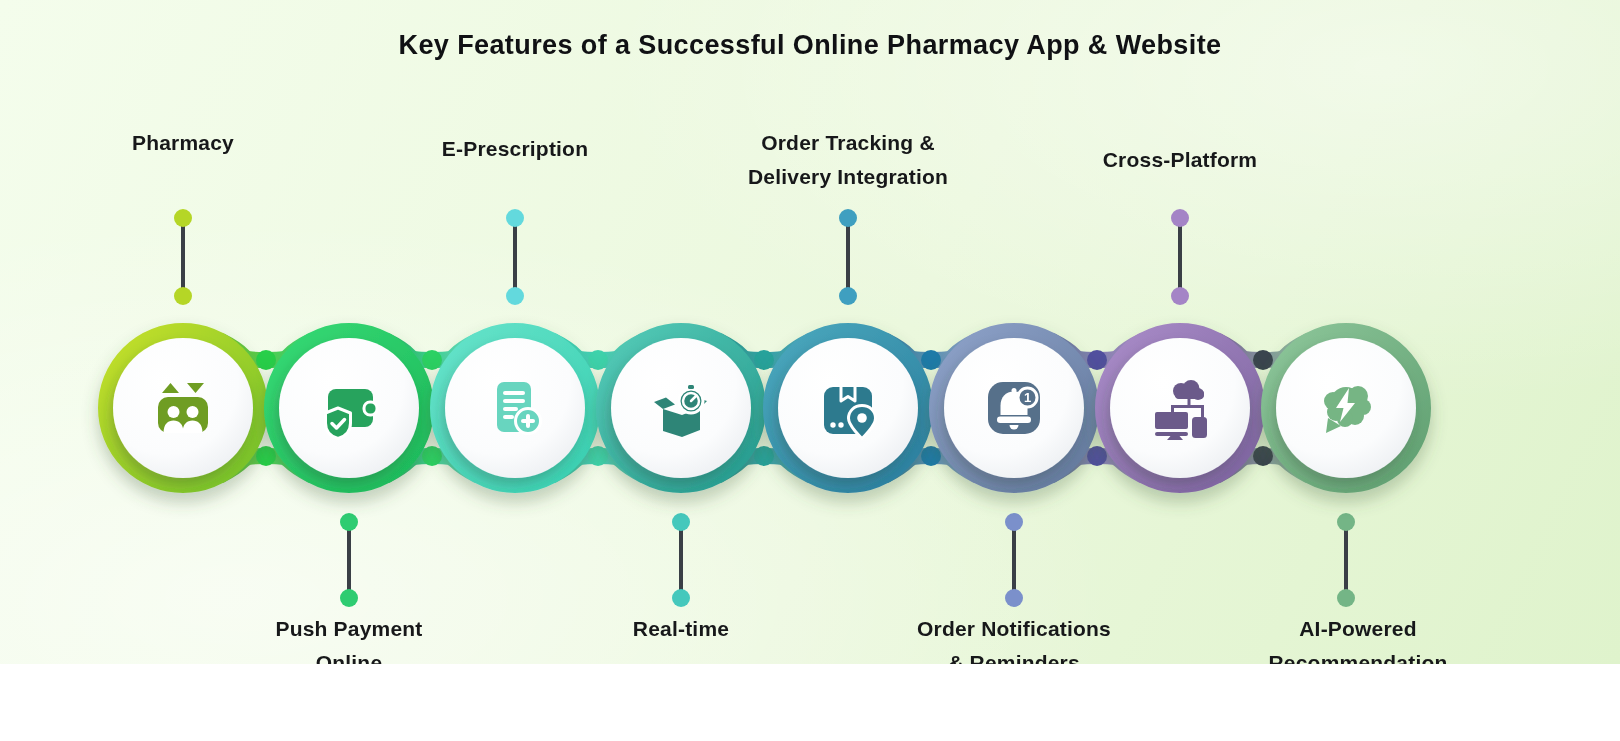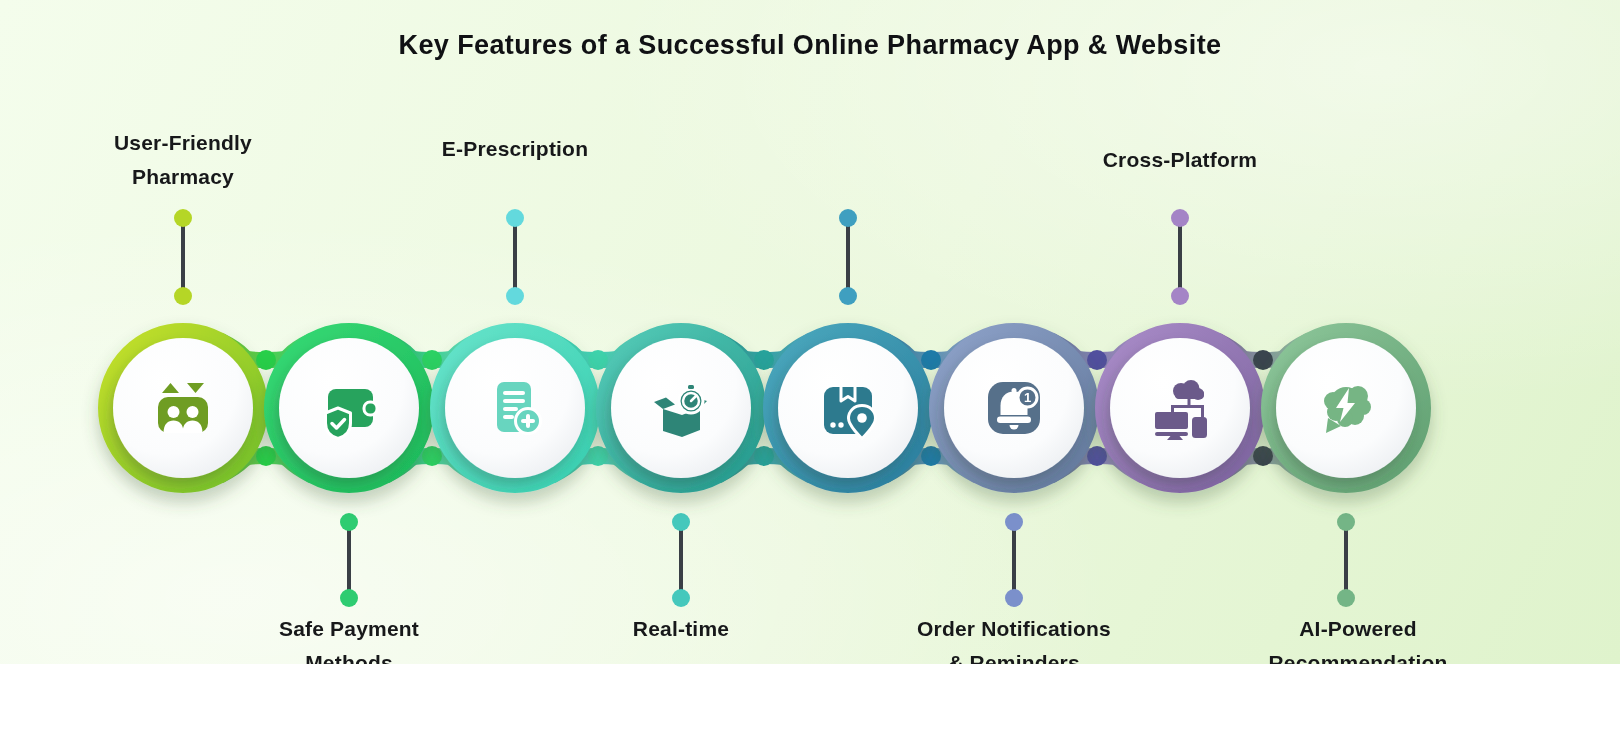--- a/index.html
+++ b/index.html
@@ -25,33 +25,36 @@
   .bottom-line{position:absolute;left:92px;top:737px;width:1436px;height:3px;border-radius:2px;}
 </style>
 </head>
 <body>
 
 <div class="canvas">
 
   <div class="title">Key Features of a Successful Online Pharmacy App &amp; Website</div>
 
   <div class="lbl" style="left:33px;top:126px">
-    <span>User-Friendly</span>
     <span>Pharmacy</span>
   </div>
   <div class="lbl" style="left:365px;top:132px">
     <span>E-Prescription</span>
+  </div>
+  <div class="lbl" style="left:698px;top:126px">
+    <span>Order Tracking &amp;</span>
+    <span>Delivery Integration</span>
   </div>
   <div class="lbl" style="left:1030px;top:143px">
     <span>Cross-Platform</span>
     <span></span>
   </div>
   <div class="lbl" style="left:199px;top:612px">
-    <span>Safe Payment</span>
-    <span>Methods</span>
+    <span>Push Payment</span>
+    <span>Online</span>
   </div>
   <div class="lbl" style="left:531px;top:612px">
     <span>Real-time</span>
   </div>
   <div class="lbl" style="left:864px;top:612px">
     <span>Order Notifications</span>
     <span>&amp; Reminders</span>
   </div>
   <div class="lbl" style="left:1208px;top:612px">
     <span>AI-Powered</span>

